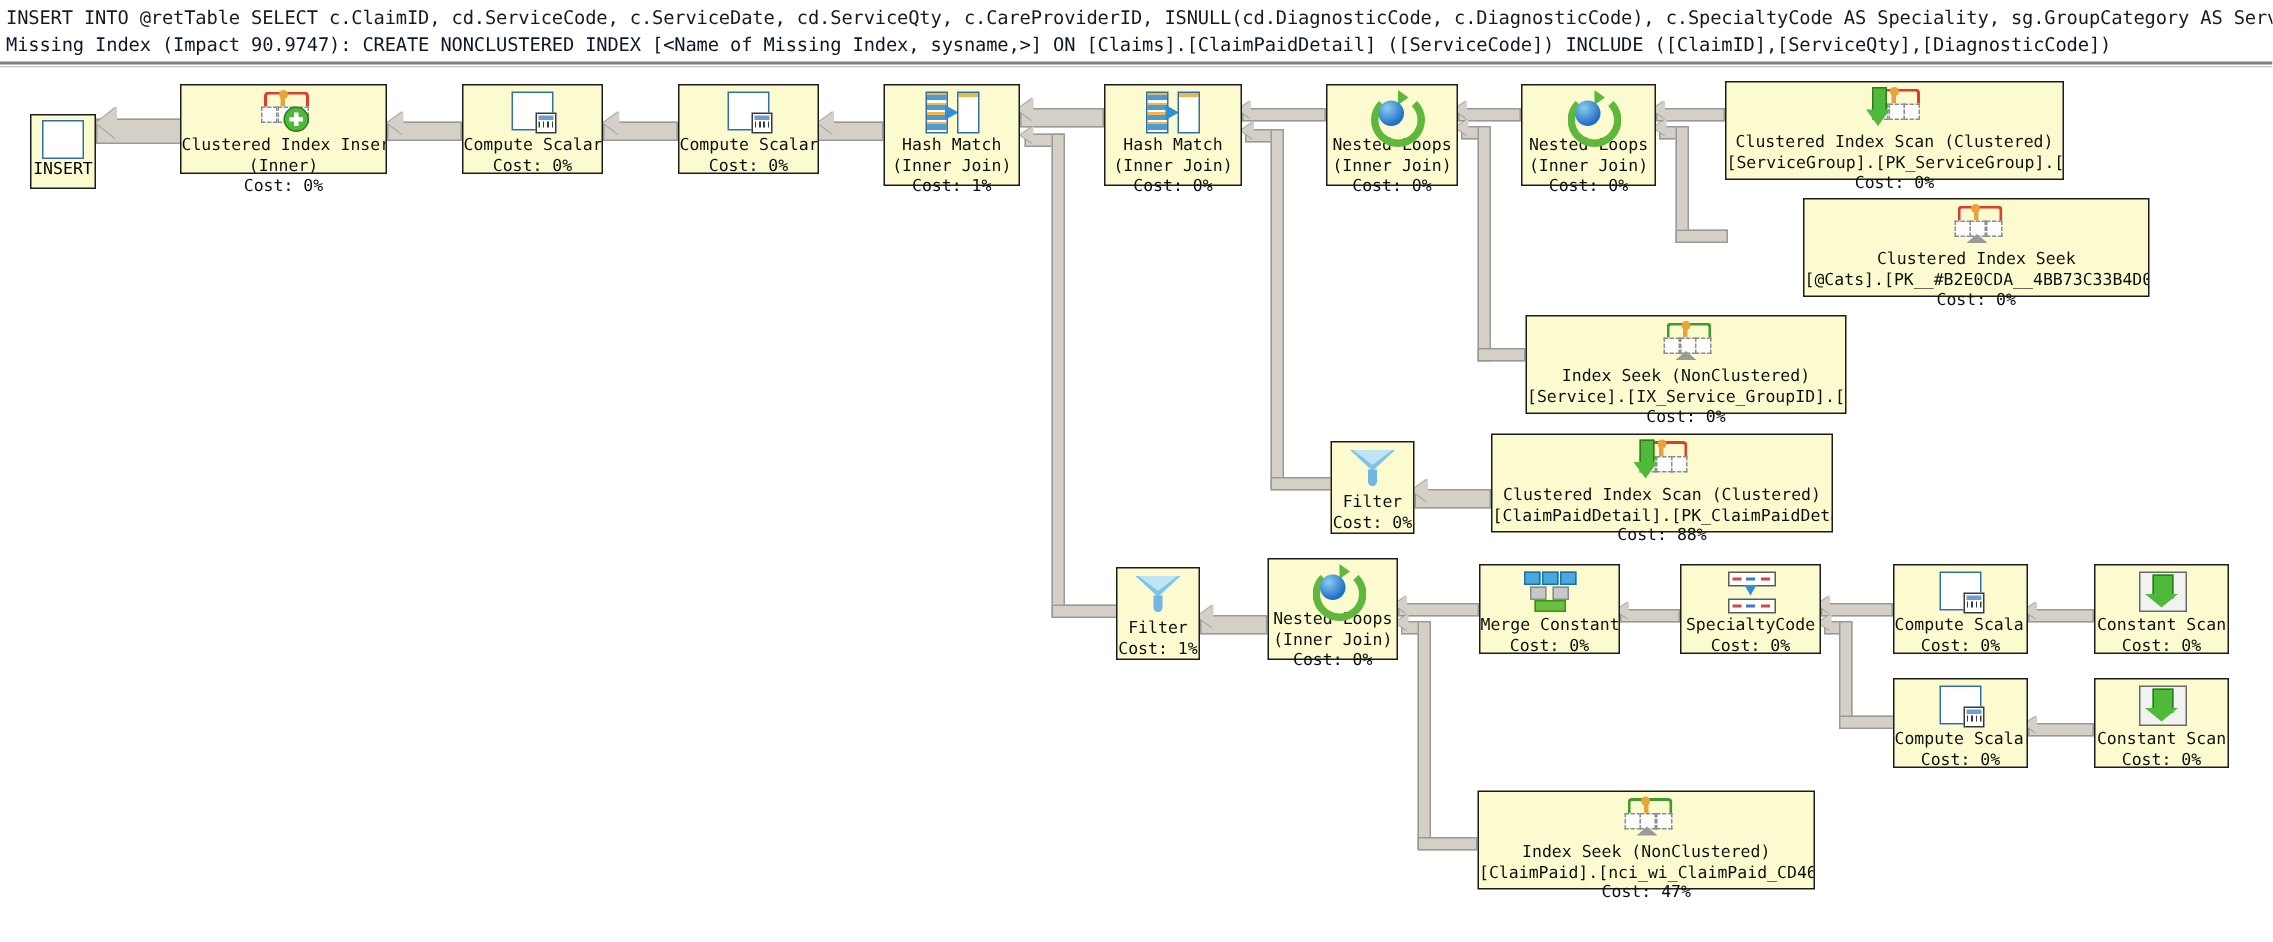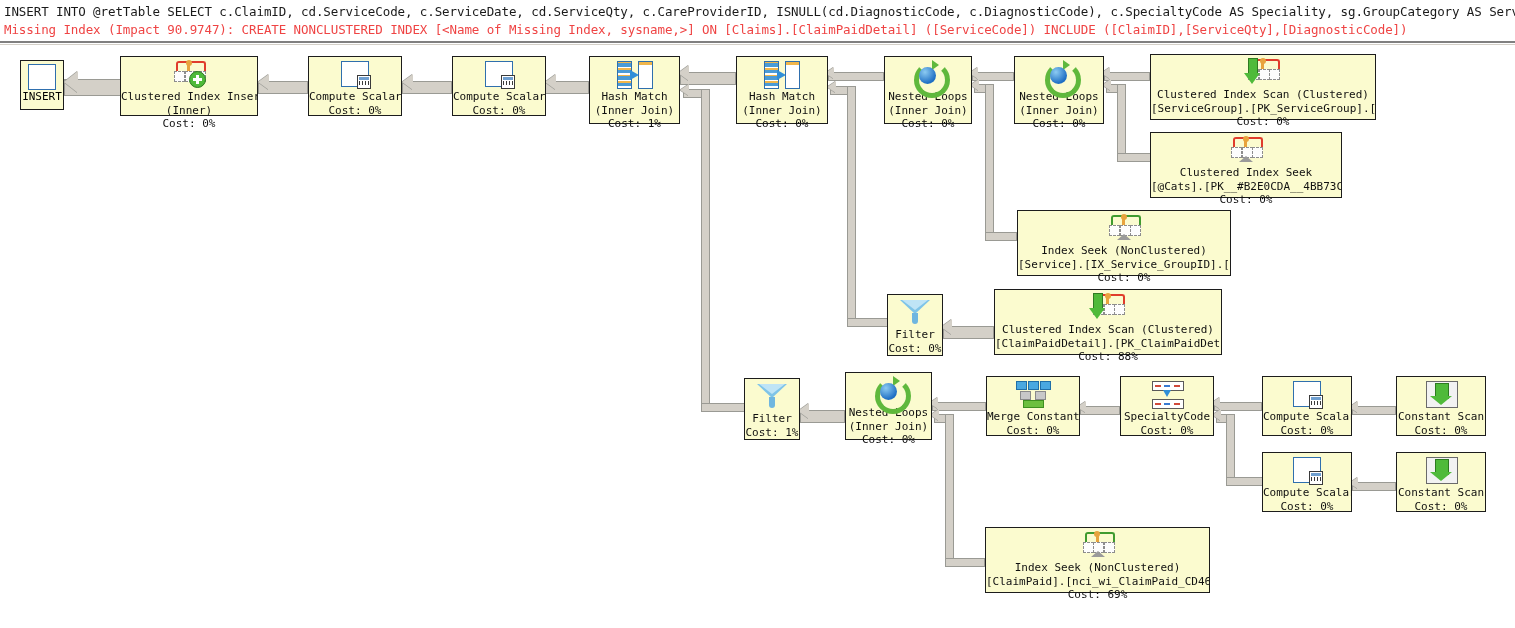--- a/index.html
+++ b/index.html
@@ -6,21 +6,21 @@
   body{width:1515px;height:628px;position:relative;overflow:hidden;
        font-family:"DejaVu Sans Mono","Liberation Mono",monospace;}
 
   
   #query-header{position:absolute;left:0;top:0;width:1515px;height:42px;
       background:#ffffff;}
   #query-header .qline{position:absolute;left:4px;white-space:pre;
       font-family:"DejaVu Sans Mono","Liberation Mono",monospace;
       font-size:12.5px;letter-spacing:-0.1px;}
   #query-header .qline.l1{top:4px;color:#1a1a1a;}
-  #query-header .qline.l2{top:22px;color:#ef4444;}
+  #query-header .qline.l2{top:22px;color:#0f172a;}
   #header-rule{position:absolute;left:0;top:41px;width:1515px;height:2px;
       background:#808080;}
   #header-rule2{position:absolute;left:0;top:44px;width:1515px;height:1px;
       background:#d4d0c8;}
 
   
   #plan-canvas{position:absolute;left:0;top:46px;width:1515px;height:582px;
       background:#ffffff;}
 
   
@@ -246,21 +246,21 @@
   <div class="conn v" style="left:1226px;top:368px;height:71px;"></div>
   <div class="conn h" style="left:1226px;top:431px;width:38px;"></div>
   <div class="arrowhead sm" style="left:1212px;top:363px;"></div>
 
   <div class="conn h" style="left:1352px;top:360px;width:44px;"></div>
   <div class="arrowhead sm" style="left:1349px;top:355px;"></div>
 
   <div class="conn h" style="left:1352px;top:436px;width:44px;"></div>
   <div class="arrowhead sm" style="left:1349px;top:431px;"></div>
 
-  <div id="node-insert" style="left:20px;top:14px;">
+  <div id="node-insert" style="left:20px;top:30px;">
     <span class="icon" style="display:block;position:relative;height:26px;">
       <span class="ic ic-grid"><span class="hdr"></span><span class="rows"></span></span>
     </span>
     <span class="lbl">INSERT</span>
   </div>
 
   <div class="node" style="left:120px;top:10px;width:138px;height:60px;">
     <span class="icon">
       <span class="ic ic-arc ic-ins" style="width:34px;height:26px;">
         <span class="arc"></span>
@@ -370,21 +370,21 @@
             <span class="sh"></span>
             <span class="tip"></span>
           </span>
       </span>
     </span>
     <span class="lbl">Clustered Index Scan (Clustered)</span>
     <span class="lbl">[ServiceGroup].[PK_ServiceGroup].[s…</span>
     <span class="lbl">Cost: 0%</span>
   </div>
 
-  <div class="node" style="left:1150px;top:86px;width:192px;height:66px;">
+  <div class="node" style="left:1202px;top:86px;width:231px;height:66px;">
     <span class="icon">
       <span class="ic ic-arc">
         <span class="arc"></span>
           <span class="stem"></span>
           <span class="dot"></span>
         <span class="pg p1"></span>
           <span class="pg p2"></span>
           <span class="pg p3"></span>
         <span class="base"></span>
       </span>
@@ -562,16 +562,16 @@
           <span class="stem"></span>
           <span class="dot"></span>
         <span class="pg p1"></span>
           <span class="pg p2"></span>
           <span class="pg p3"></span>
         <span class="base"></span>
       </span>
     </span>
     <span class="lbl">Index Seek (NonClustered)</span>
     <span class="lbl">[ClaimPaid].[nci_wi_ClaimPaid_CD468…</span>
-    <span class="lbl">Cost: 69%</span>
+    <span class="lbl">Cost: 47%</span>
   </div>
 
 </div>
 
 </body></html>

